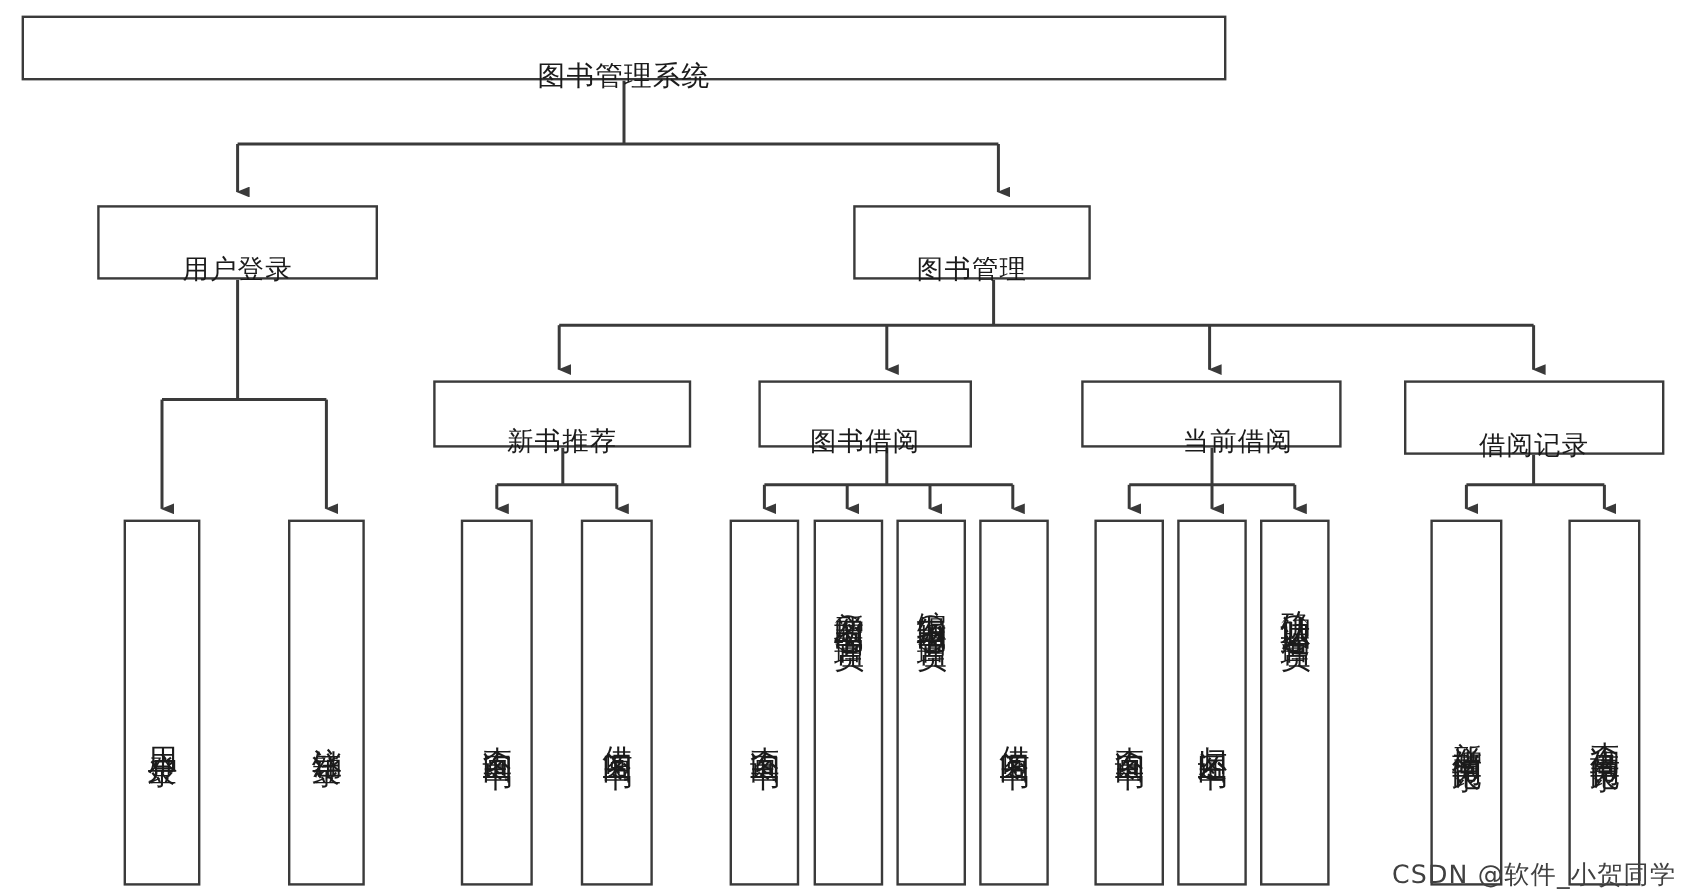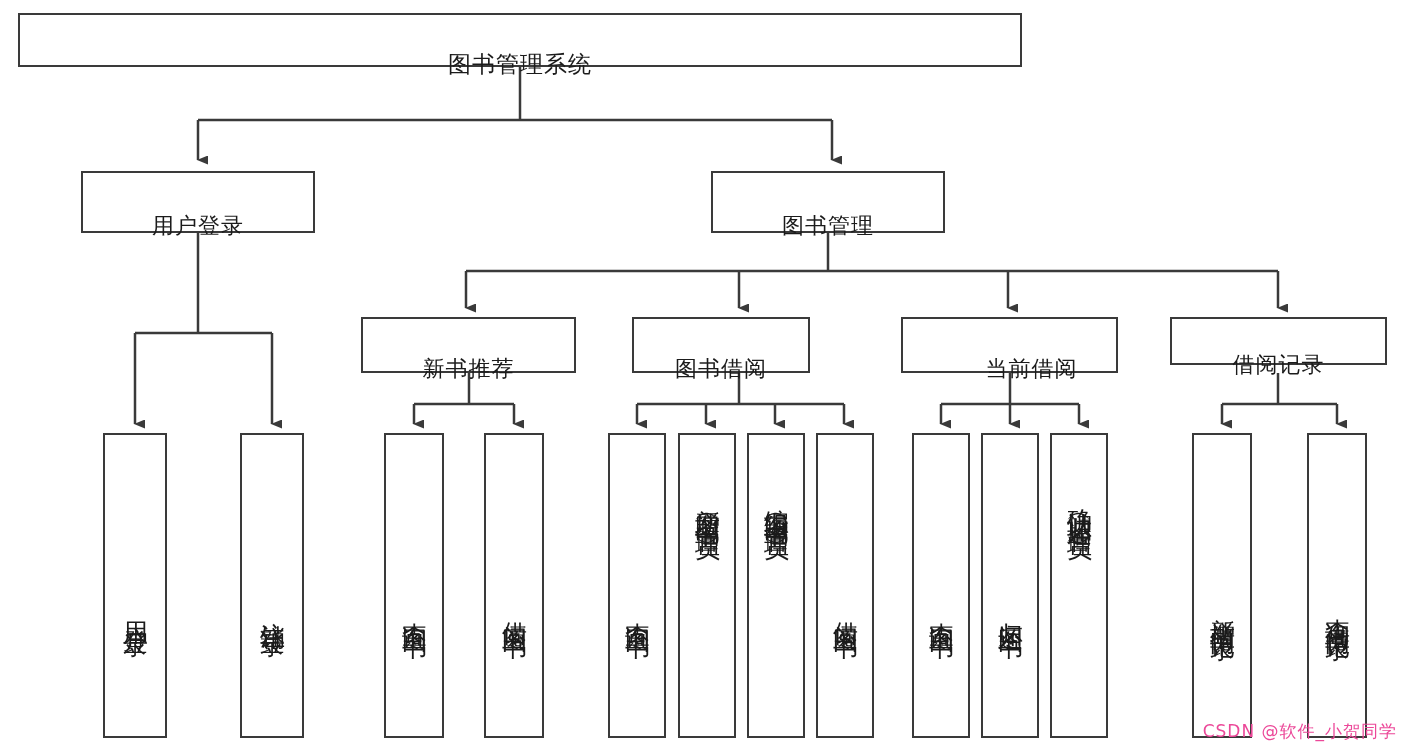--- a/index.html
+++ b/index.html
@@ -47,22 +47,22 @@
     line-height:1.12;
     letter-spacing:4px;
     white-space:normal;
     max-height:290px;
   }
   .node.vert.centerv{align-items:center;padding-top:0;}
 
   #watermark{
     position:absolute;
     right:8px;bottom:4px;
-    font-size:17px;
-    color:#ec4899;
+    font-size:21px;
+    color:#404040;
     letter-spacing:1px;
     user-select:none;
     white-space:nowrap;
   }
 </style>
 </head>
 <body>
 
 <div id="canvas">
 
@@ -119,34 +119,34 @@
     </g>
   </svg>
 
   <div class="node root" style="left:18px;top:13px;width:1004px;height:54px;">
     <span class="label">图书管理系统</span>
   </div>
 
   <div class="node" style="left:81px;top:171px;width:234px;height:62px;">
     <span class="label">用户登录</span>
   </div>
-  <div class="node" style="left:711px;top:171px;width:234px;height:62px;">
+  <div class="node" style="left:711px;top:171px;width:198px;height:62px;">
     <span class="label">图书管理</span>
   </div>
 
   <div class="node" style="left:361px;top:317px;width:215px;height:56px;">
     <span class="label">新书推荐</span>
   </div>
   <div class="node" style="left:632px;top:317px;width:178px;height:56px;">
     <span class="label">图书借阅</span>
   </div>
   <div class="node" style="left:901px;top:317px;width:217px;height:56px;padding-left:44px;">
     <span class="label">当前借阅</span>
   </div>
-  <div class="node" style="left:1170px;top:317px;width:217px;height:48px;">
+  <div class="node" style="left:1170px;top:317px;width:217px;height:62px;">
     <span class="label">借阅记录</span>
   </div>
 
   <div class="node vert centerv" style="left:103px;top:433px;width:64px;height:305px;">
     <span class="label">用户登录</span>
   </div>
   <div class="node vert centerv" style="left:240px;top:433px;width:64px;height:305px;">
     <span class="label">注销登录</span>
   </div>
 

